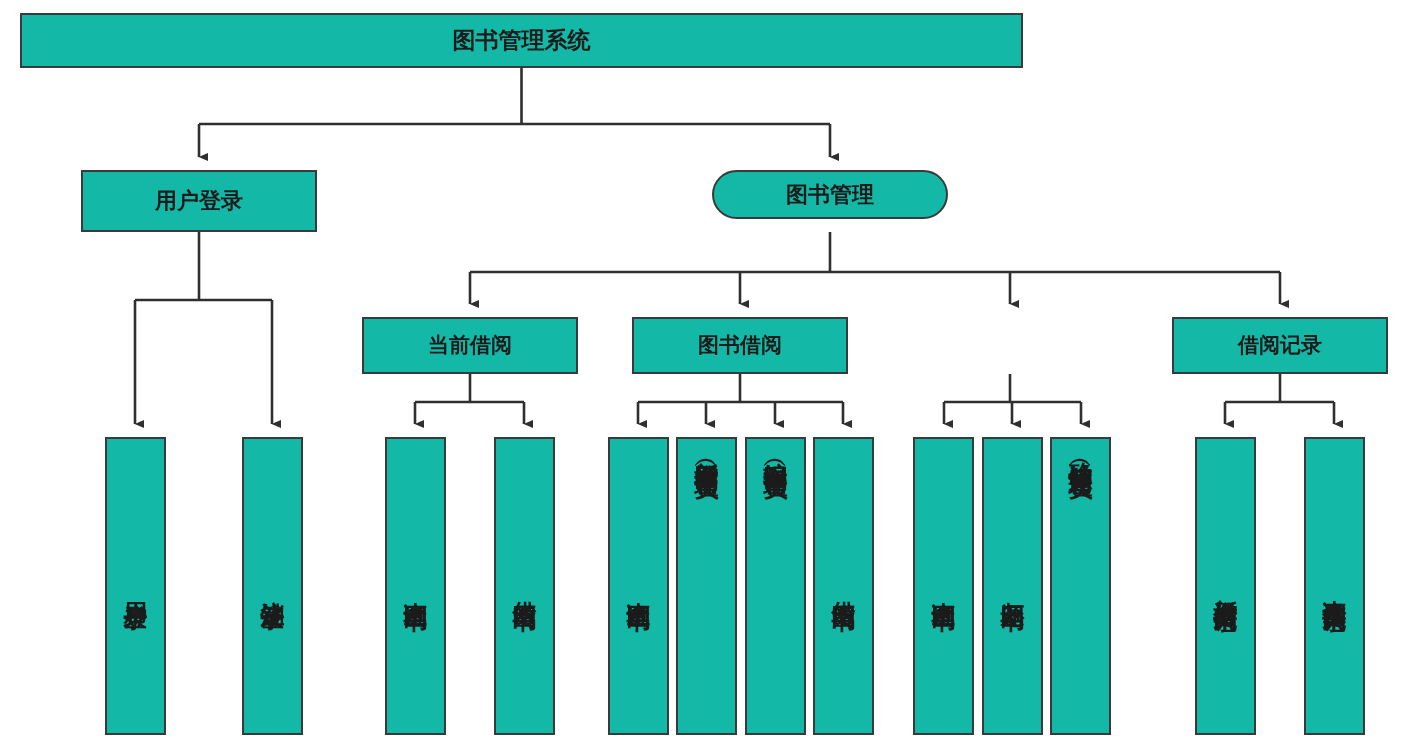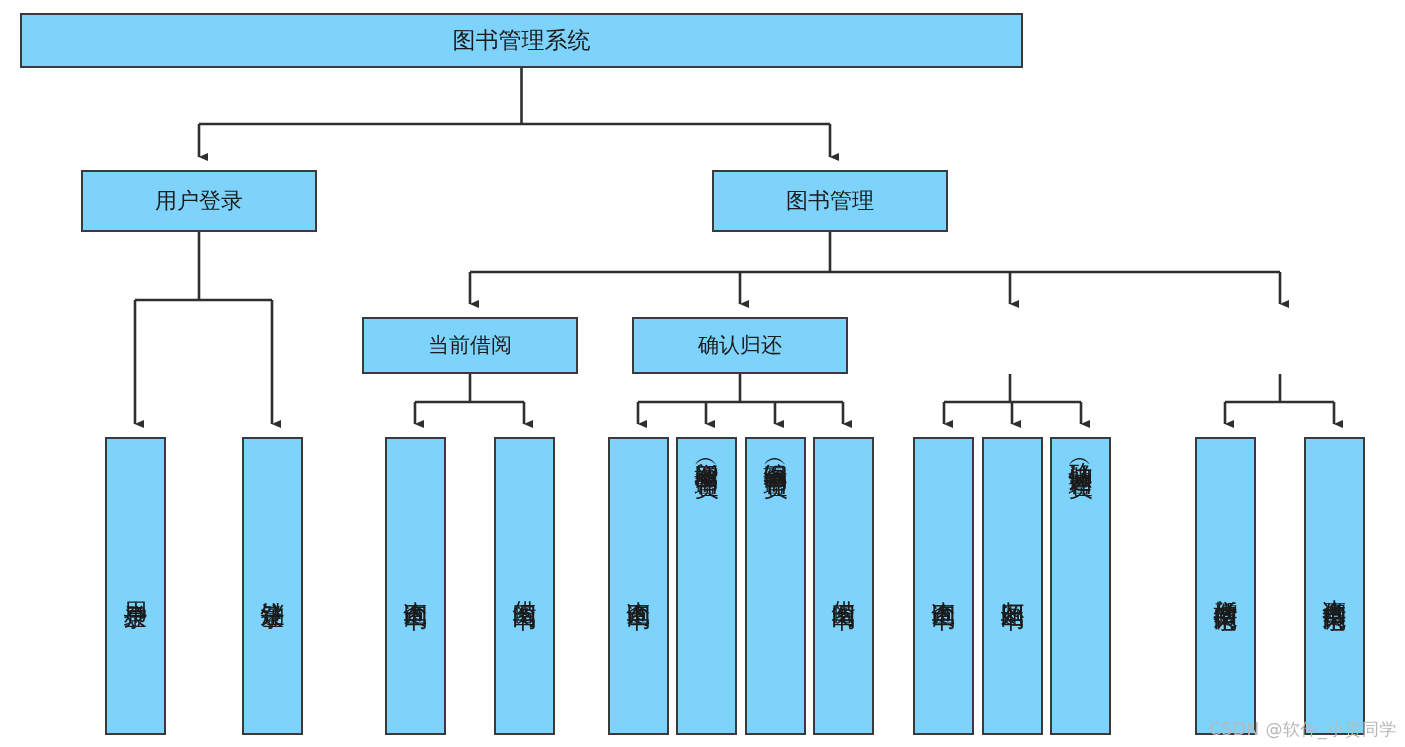--- a/index.html
+++ b/index.html
@@ -22,25 +22,26 @@
     left: 0;
     top: 0;
     width: 1405px;
     height: 747px;
     pointer-events: none;
   }
   .node {
     position: absolute;
     box-sizing: border-box;
     border: 2.5px solid #3a3a3a;
-    background: #7dd3fc;
+    background: #14b8a6;
     display: flex;
     align-items: center;
     justify-content: center;
     color: #1b1b1b;
+    font-weight: bold;
   }
   .node-label {
     display: block;
     text-align: center;
     line-height: 1.18;
     color: #1b1b1b;
   }
   .level-root .node-label {
     font-size: 23px;
   }
@@ -137,33 +138,36 @@
   </svg>
 
   <div class="node level-root" style="left:20px; top:13px; width:1003px; height:55px;">
     <span class="node-label">图书管理系统</span>
   </div>
 
   <div class="node level-1" style="left:81px; top:170px; width:236px; height:62px;">
     <span class="node-label">用户登录</span>
   </div>
 
-  <div class="node level-1" style="left:712px; top:170px; width:236px; height:62px;">
+  <div class="node level-1" style="left:712px; top:170px; width:236px; height:49px;border-radius:25px;">
     <span class="node-label">图书管理</span>
   </div>
 
   <div class="node level-2" style="left:362px; top:317px; width:216px; height:57px;">
     <span class="node-label">当前借阅</span>
   </div>
 
   <div class="node level-2" style="left:632px; top:317px; width:216px; height:57px;">
-    <span class="node-label">确认归还</span>
-  </div>
-
-
+    <span class="node-label">图书借阅</span>
+  </div>
+
+
+  <div class="node level-2" style="left:1172px; top:317px; width:216px; height:57px;">
+    <span class="node-label">借阅记录</span>
+  </div>
 
   <div class="node leaf" style="left:105px; top:437px; width:61px; height:298px;">
     <span class="node-label">用户登录</span>
   </div>
 
   <div class="node leaf" style="left:242px; top:437px; width:61px; height:298px;">
     <span class="node-label">注销登录</span>
   </div>
 
   <div class="node leaf" style="left:385px; top:437px; width:61px; height:298px;">
@@ -203,15 +207,14 @@
   </div>
 
   <div class="node leaf" style="left:1195px; top:437px; width:61px; height:298px;">
     <span class="node-label">新增借阅记录</span>
   </div>
 
   <div class="node leaf" style="left:1304px; top:437px; width:61px; height:298px;">
     <span class="node-label">查询借阅记录</span>
   </div>
 
-  <div class="watermark">CSDN @软件_小贺同学</div>
 
 </div>
 
 </body></html>

